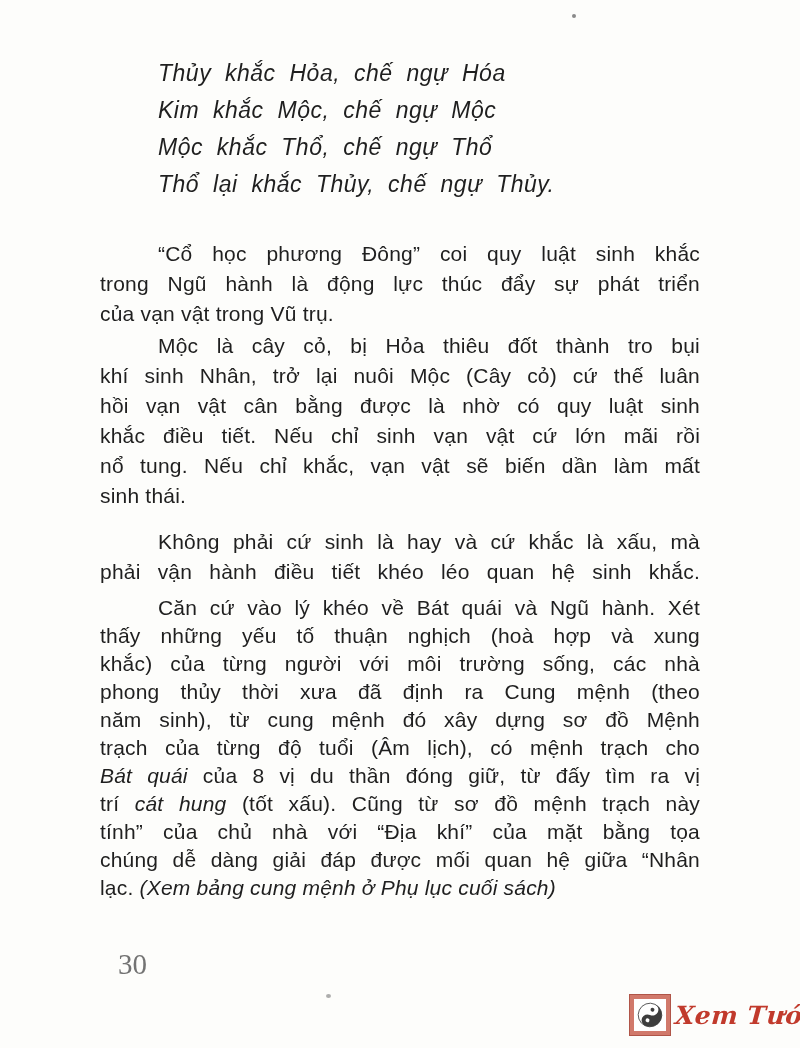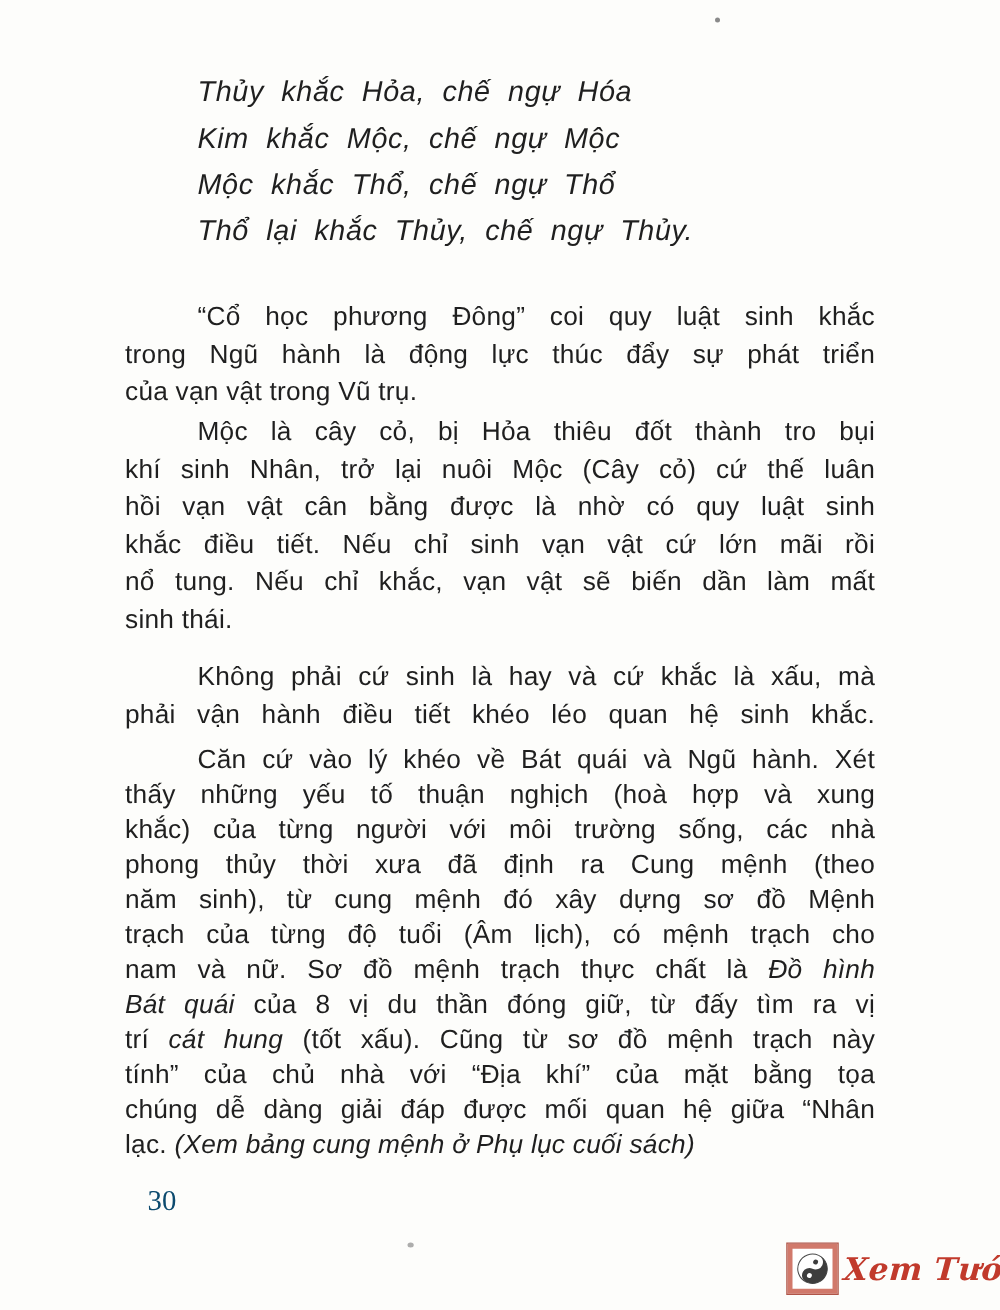--- a/index.html
+++ b/index.html
@@ -50,22 +50,22 @@
   .p2 { top: 331px; } .p2 .line { line-height: 30px; }
   .p3 { top: 527px; } .p3 .line { line-height: 30px; }
   .p4 { top: 594px; } .p4 .line { line-height: 28px; }
 
   
   .page-number {
     position: absolute;
     left: 118px;
     top: 948px;
     font-family: "Liberation Serif", serif;
-    font-size: 23px;
-    color: #0c4a6e;
+    font-size: 29px;
+    color: #737373;
   }
 
   
   .speck {
     position: absolute;
     background: #8a8a8a;
     border-radius: 50%;
   }
   .speck.s1 { left: 572px; top: 14px; width: 4px; height: 4px; }
   .speck.s2 { left: 326px; top: 994px; width: 5px; height: 4px; opacity: .7; }
@@ -133,21 +133,20 @@
       <div class="line"><span>Không phải cứ sinh là hay và cứ khắc là xấu, mà</span></div>
       <div class="line"><span>phải vận hành điều tiết khéo léo quan hệ sinh khắc.</span></div>
     </div>
   <div class="para p4">
       <div class="line"><span>Căn cứ vào lý khéo về Bát quái và Ngũ hành. Xét</span></div>
       <div class="line"><span>thấy những yếu tố thuận nghịch (hoà hợp và xung</span></div>
       <div class="line"><span>khắc) của từng người với môi trường sống, các nhà</span></div>
       <div class="line"><span>phong thủy thời xưa đã định ra Cung mệnh (theo</span></div>
       <div class="line"><span>năm sinh), từ cung mệnh đó xây dựng sơ đồ Mệnh</span></div>
       <div class="line"><span>trạch của từng độ tuổi (Âm lịch), có mệnh trạch cho</span></div>
-      <div class="line"><span>nam và nữ. Sơ đồ mệnh trạch thực chất là </span><span class="it">Đồ hình</span></div>
       <div class="line"><span class="it">Bát quái</span><span> của 8 vị du thần đóng giữ, từ đấy tìm ra vị</span></div>
       <div class="line"><span>trí </span><span class="it">cát hung</span><span> (tốt xấu). Cũng từ sơ đồ mệnh trạch này</span></div>
       <div class="line"><span>tính” của chủ nhà với “Địa khí” của mặt bằng tọa</span></div>
       <div class="line"><span>chúng dễ dàng giải đáp được mối quan hệ giữa “Nhân</span></div>
       <div class="line final"><span>lạc. </span><span class="it">(Xem bảng cung mệnh ở Phụ lục cuối sách)</span></div>
     </div>
 
   <div class="page-number">30</div>
 
   <div class="watermark">

